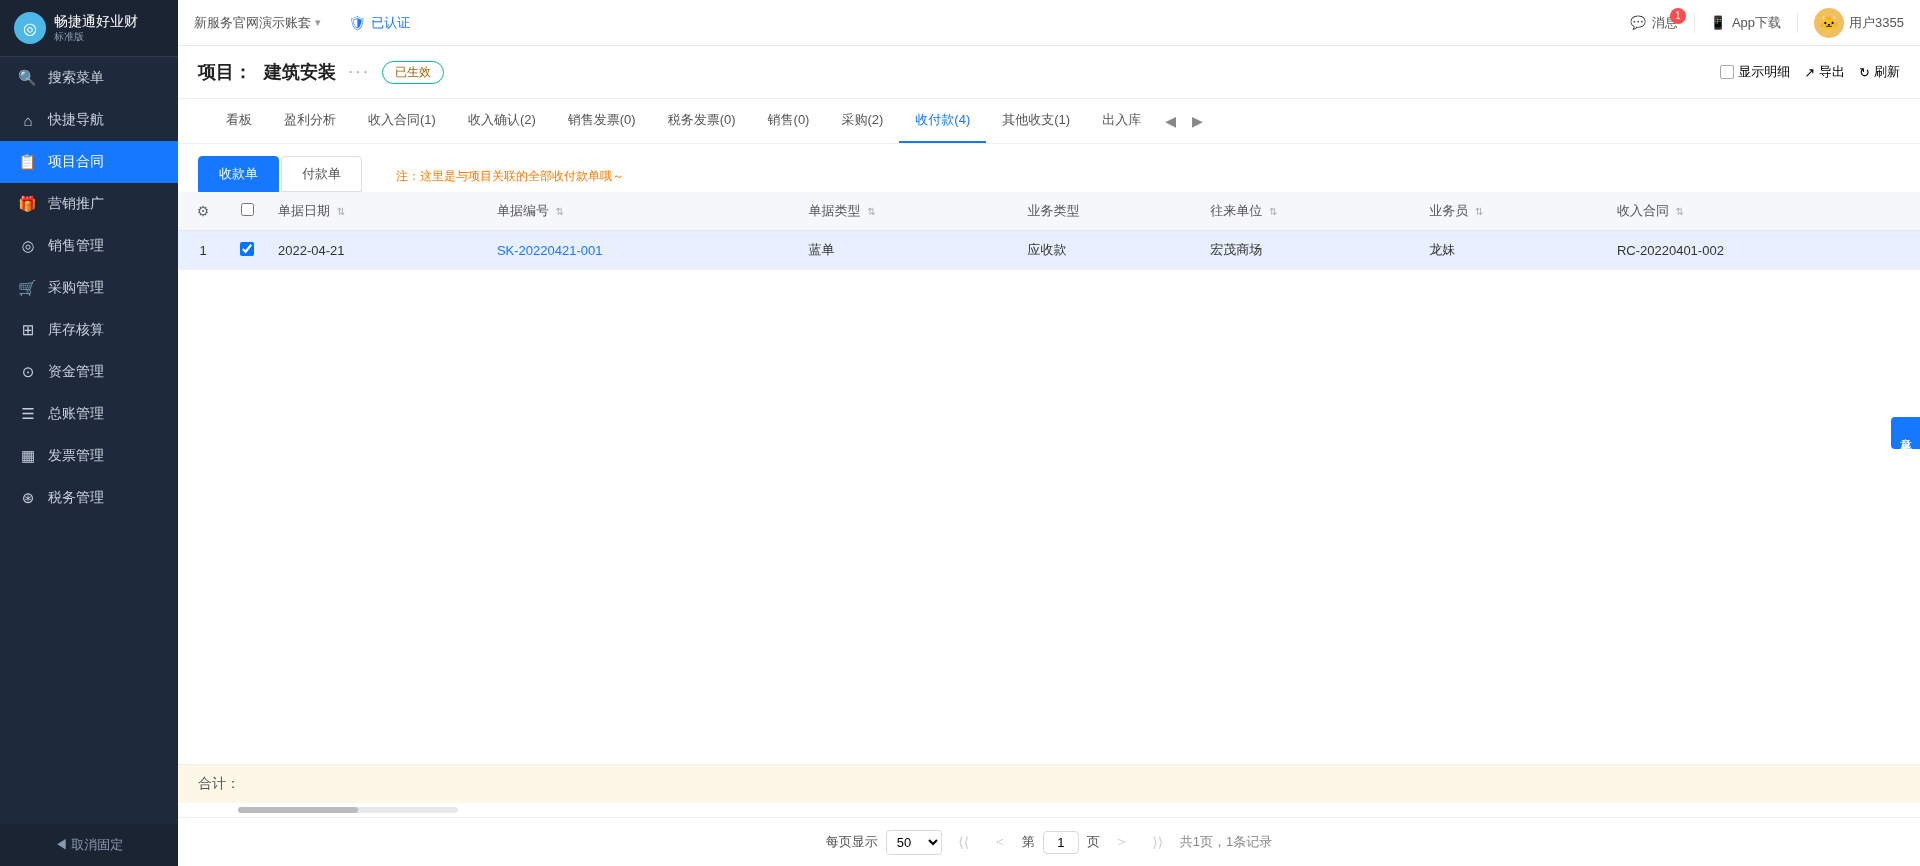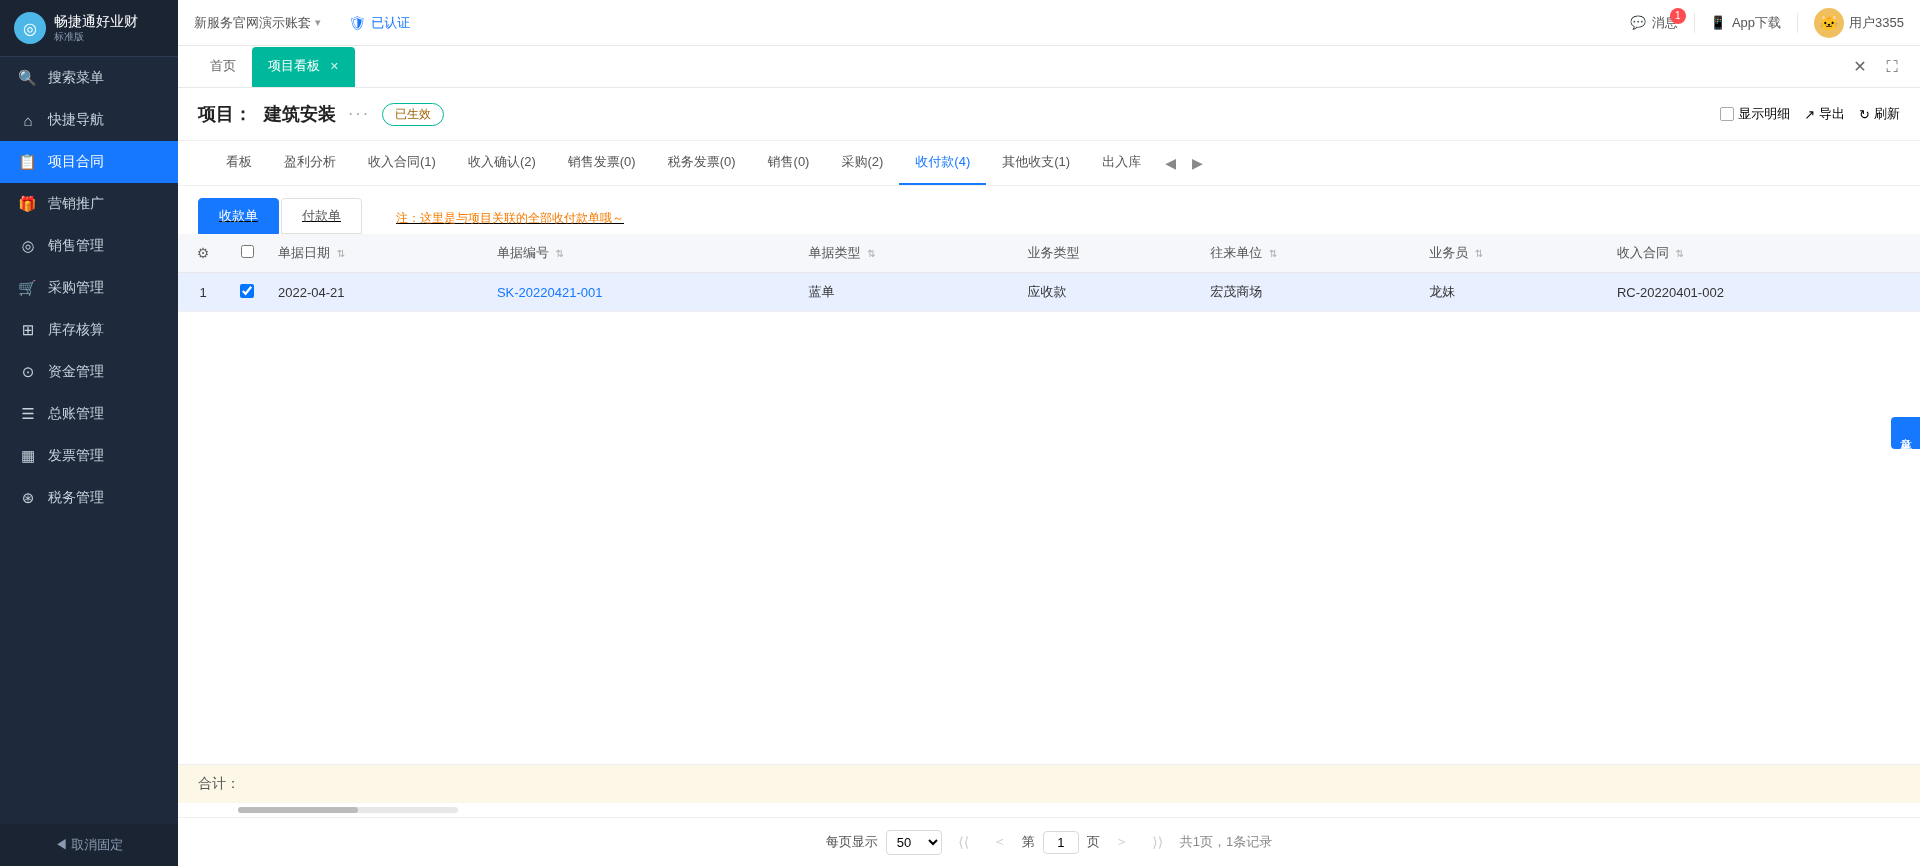--- a/index.html
+++ b/index.html
@@ -179,21 +179,20 @@
     }
     .subtab-arrow { padding: 8px; cursor: pointer; color: #888; font-size: 14px; }
 
     
     .inner-tabs {
       display: flex;
       align-items: center;
       padding: 12px 20px 0;
       gap: 0;
       background: #fff;
-      text-decoration: underline;
     }
     .inner-tab {
       padding: 8px 20px;
       cursor: pointer;
       font-size: 13px;
       color: #555;
       background: #fff;
       border: 1px solid #e0e0e0;
       border-radius: 4px 4px 0 0;
       margin-right: 2px;
@@ -415,33 +414,20 @@
         <span>App下载</span>
       </div>
       <div class="topbar-divider"></div>
       <div class="topbar-action">
         <div class="topbar-avatar">🐱</div>
         <span>用户3355</span>
       </div>
     </div>
   </div>
 
-  <div class="tabbar">
-    <div class="tab">
-      <span>首页</span>
-    </div>
-    <div class="tab active">
-      <span>项目看板</span>
-      <span class="tab-close">✕</span>
-    </div>
-    <div class="tabbar-close-btn">
-      <div class="win-btn">✕</div>
-      <div class="win-btn">⛶</div>
-    </div>
-  </div>
 
   <div class="content">
 
     <div class="project-header">
       <span class="project-title">项目：</span>
       <span class="project-title">建筑安装</span>
       <span class="project-more">···</span>
       <span class="project-status">已生效</span>
       <div class="project-actions">
         <div class="project-action-btn">

